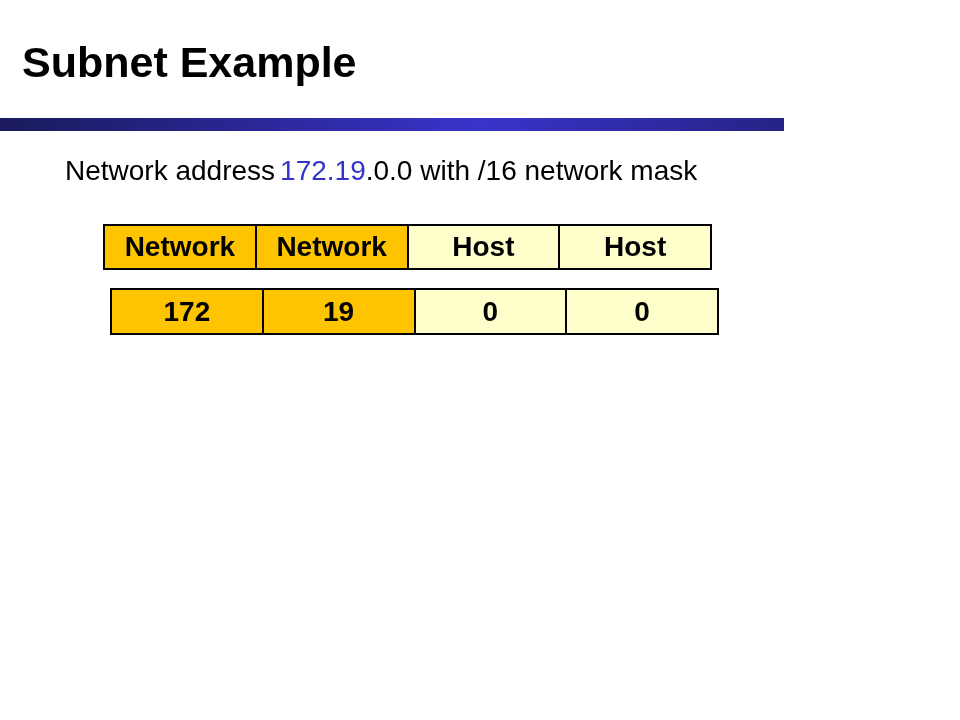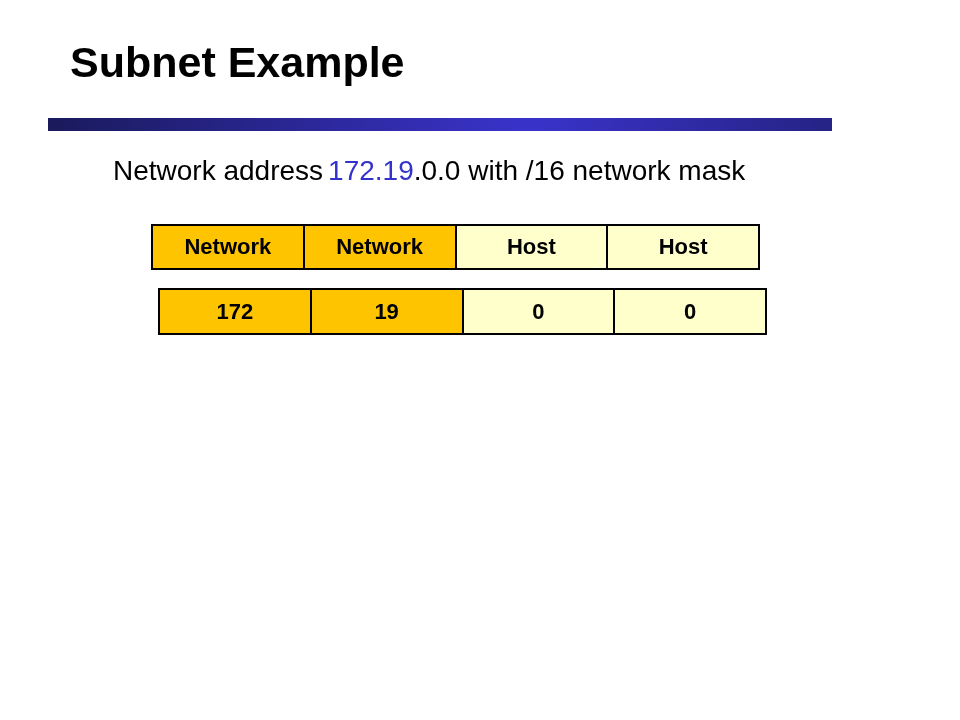--- a/index.html
+++ b/index.html
@@ -8,21 +8,20 @@
     background: #ffffff;
   }
   .slide {
     position: relative;
     width: 784px;
     height: 720px;
     background: #ffffff;
     overflow: hidden;
     font-family: "Liberation Sans", sans-serif;
     color: #000000;
-    margin-left: 48px;
   }
   .title {
     position: absolute;
     left: 22px;
     top: 36px;
     margin: 0;
     font-size: 43px;
     font-weight: bold;
     line-height: 52px;
     letter-spacing: 0px;
@@ -62,21 +61,21 @@
     border: 2px solid var(--border, #000000);
     box-sizing: border-box;
   }
   .header-row { left: 103px; top: 224px; height: 46px; }
   .value-row  { left: 110px; top: 288px; }
   .cell {
     flex: 1 1 0;
     display: flex;
     align-items: center;
     justify-content: center;
-    font-size: 22px;
+    font-size: 28px;
     font-weight: bold;
     box-sizing: border-box;
   }
   .cell + .cell {
     border-left: 2px solid var(--border, #000000);
   }
   .cell.network { background: var(--network-fill, #ffc400); }
   .cell.host    { background: var(--host-fill, #ffffcc); }
 </style>
 </head>

